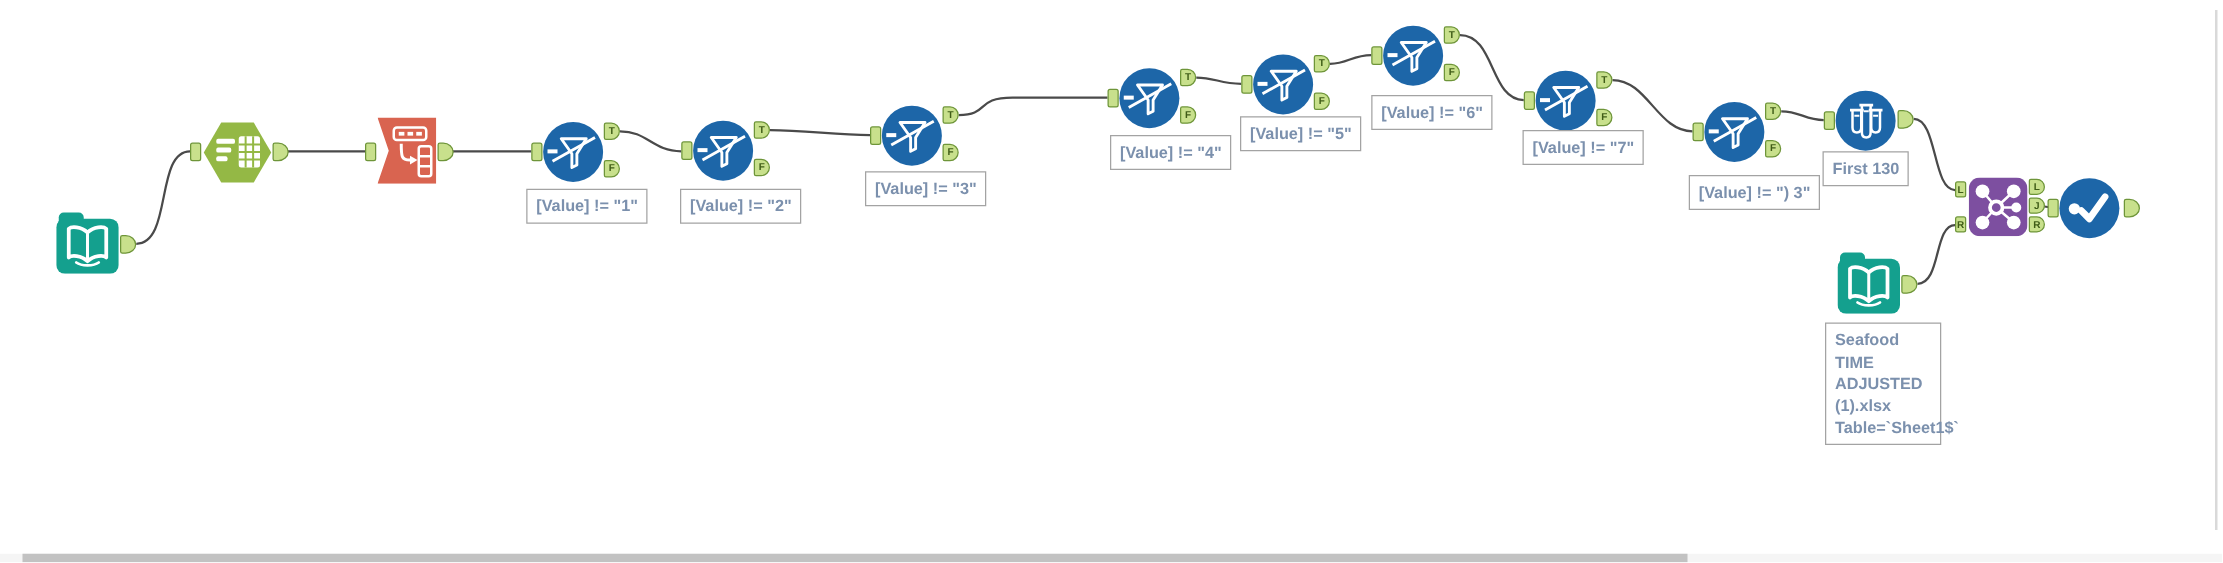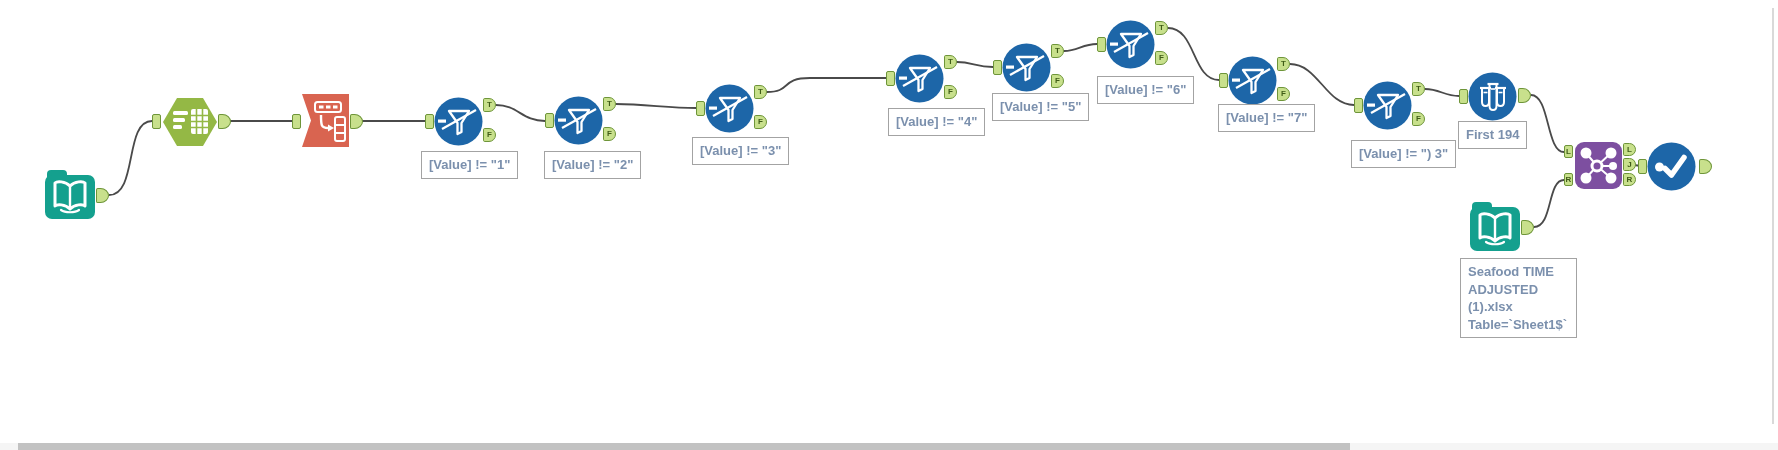--- a/index.html
+++ b/index.html
@@ -205,21 +205,21 @@
       <path d="M21.5,12 V34 Q21.5,38 25,38 Q28.5,38 28.5,34 V12" fill="none" stroke="#ffffff" stroke-width="2"></path>
       <path d="M19.5,12 H30.5" stroke="#ffffff" stroke-width="2.2"></path>
       <path d="M23,17 H27" stroke="#ffffff" stroke-width="1.6"></path>
       <path d="M29,16 V30 Q29,34 32.5,34 Q36,34 36,30 V16" fill="none" stroke="#ffffff" stroke-width="2"></path>
       <path d="M27,16 H38" stroke="#ffffff" stroke-width="2.2"></path>
       <path d="M30.5,20.5 H34.5" stroke="#ffffff" stroke-width="1.6"></path>
     </svg>
     <div class="anchor in" style="left:-9px;top:17px;"></div>
     <div class="anchor out" style="left:50px;top:16px;"></div>
   </div>
-  <div class="annotation" style="left:1458px;top:121px;">First 194</div>
+  <div class="annotation" style="left:1458px;top:121px;">First 130</div>
   <div class="annotation" style="left:1351px;top:140px;">[Value] != ") 3"</div>
 
   <div class="tool" style="left:1575px;top:142px;">
     <svg width="47" height="47" viewBox="0 0 47 47">
       <rect x="0" y="0" width="47" height="47" rx="9" fill="#7d4fa0"></rect>
       <path d="M22,24 L11,11 M22,24 L36,11 M22,24 L11,36 M22,24 L36,36 M22,24 L38,24" stroke="#ffffff" stroke-width="2"></path>
       <circle cx="11" cy="11" r="5.5" fill="#ffffff"></circle>
       <circle cx="36" cy="11" r="5.5" fill="#ffffff"></circle>
       <circle cx="11" cy="36" r="5.5" fill="#ffffff"></circle>
       <circle cx="36" cy="36" r="5.5" fill="#ffffff"></circle>
@@ -246,21 +246,21 @@
   <div class="tool" style="left:1470px;top:201px;width:50px;height:50px;">
     <svg width="50" height="50" viewBox="0 0 50 50">
       <rect x="2" y="1" width="20" height="14" rx="4" fill="#14a08e"></rect>
       <rect x="0" y="6" width="50" height="44" rx="7" fill="#14a08e"></rect>
       <path d="M25,17 C20,12 12,12 10,14 L10,37 C12,35 20,35 25,40 C30,35 38,35 40,37 L40,14 C38,12 30,12 25,17 Z" fill="none" stroke="#ffffff" stroke-width="3" stroke-linejoin="round"></path>
       <path d="M25,17 L25,40" stroke="#ffffff" stroke-width="2.4"></path>
       <path d="M16,41 C20,44 30,44 34,41" fill="none" stroke="#ffffff" stroke-width="2.2" stroke-linecap="round"></path>
     </svg>
     <div class="anchor out" style="left:51px;top:19px;"></div>
   </div>
-  <div class="annotation multi" style="left:1460px;top:258px;width:117px;box-sizing:border-box;">Seafood TIME
+  <div class="annotation multi" style="left:1460px;top:258px;width:93px;box-sizing:border-box;">Seafood TIME
 ADJUSTED
 (1).xlsx
 Table=`Sheet1$`</div>
 
   <div id="edge-line"></div>
   <div id="hscroll-track">
     <div id="hscroll-thumb"></div>
   </div>
 
 </div>

